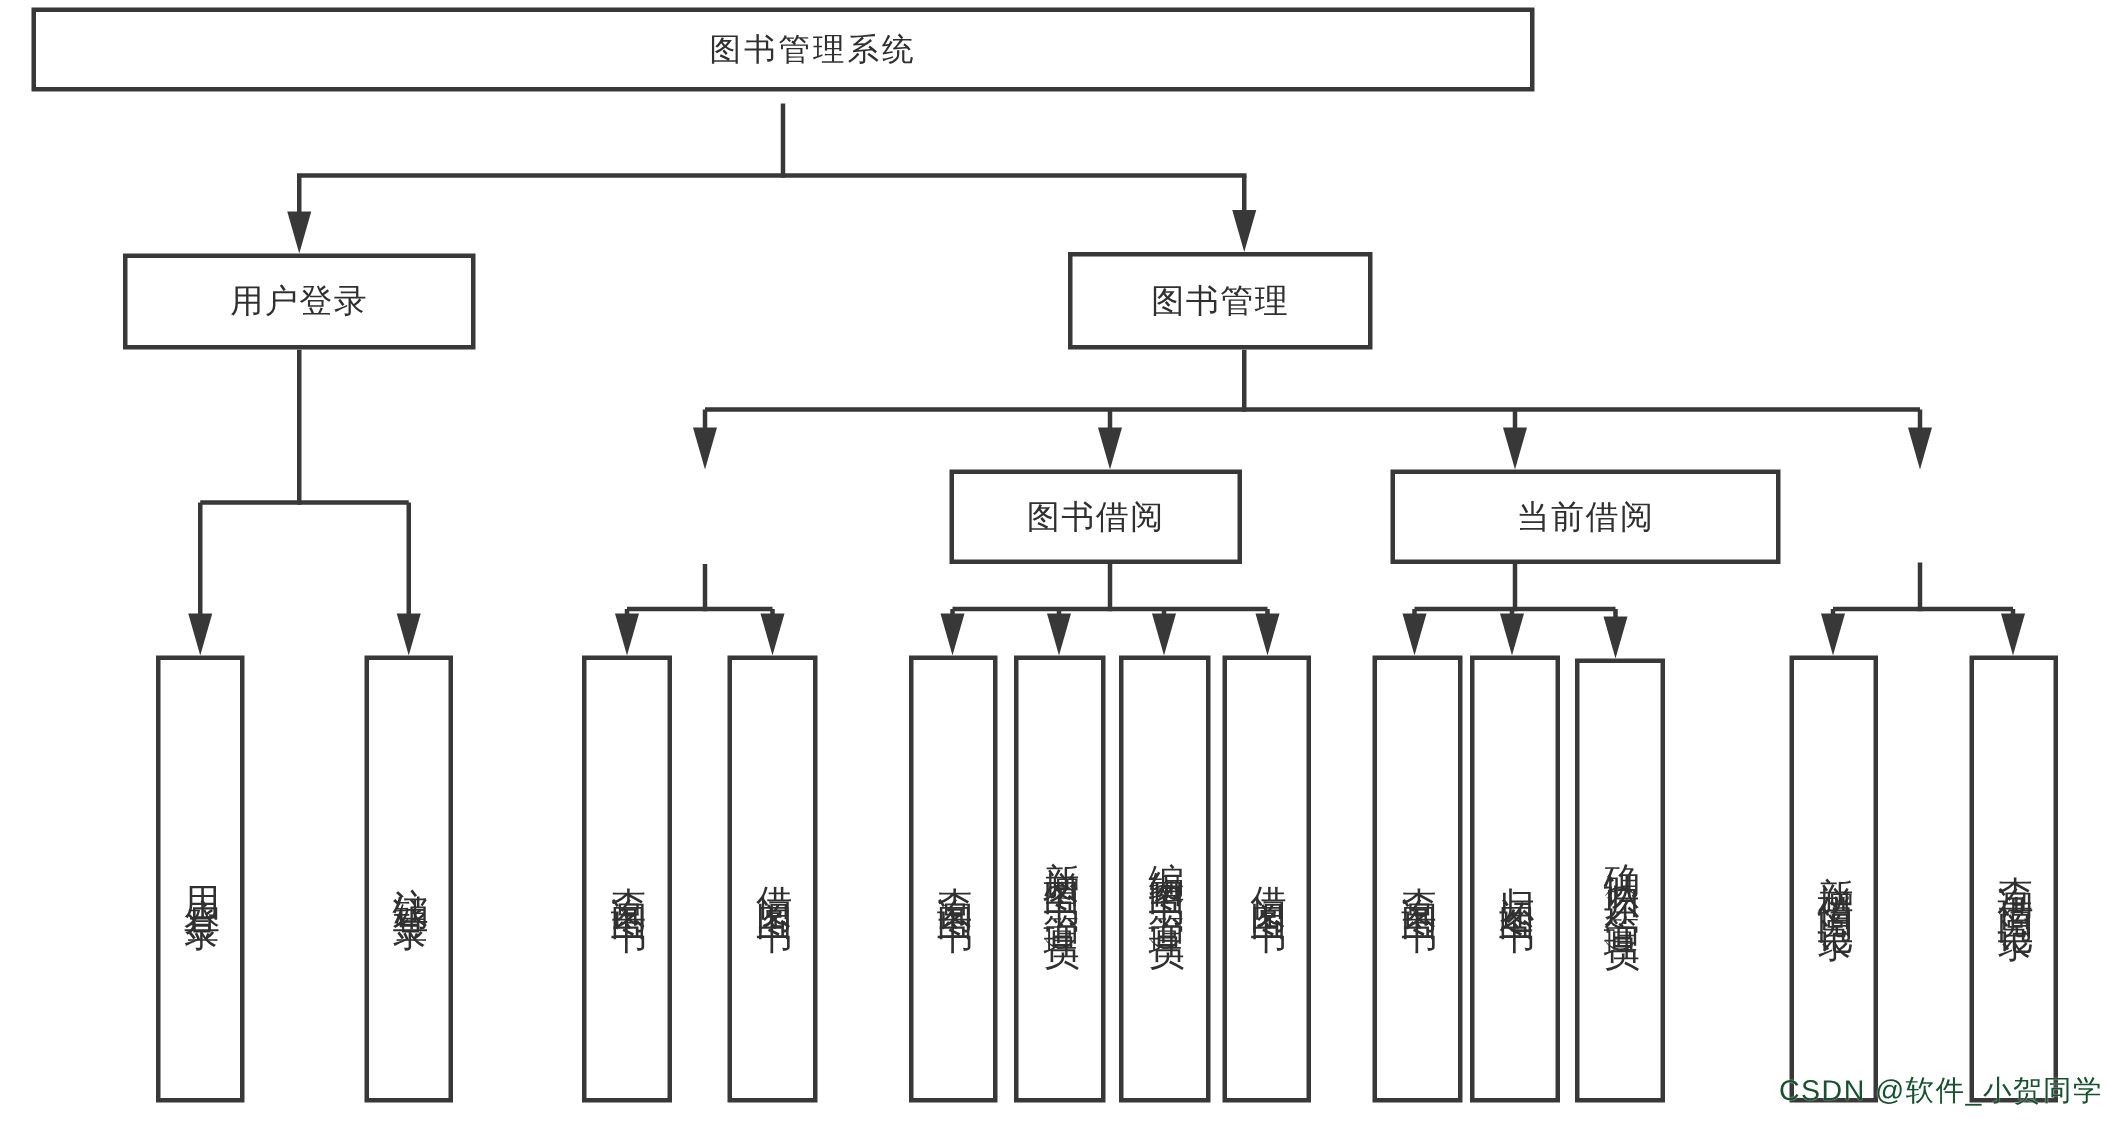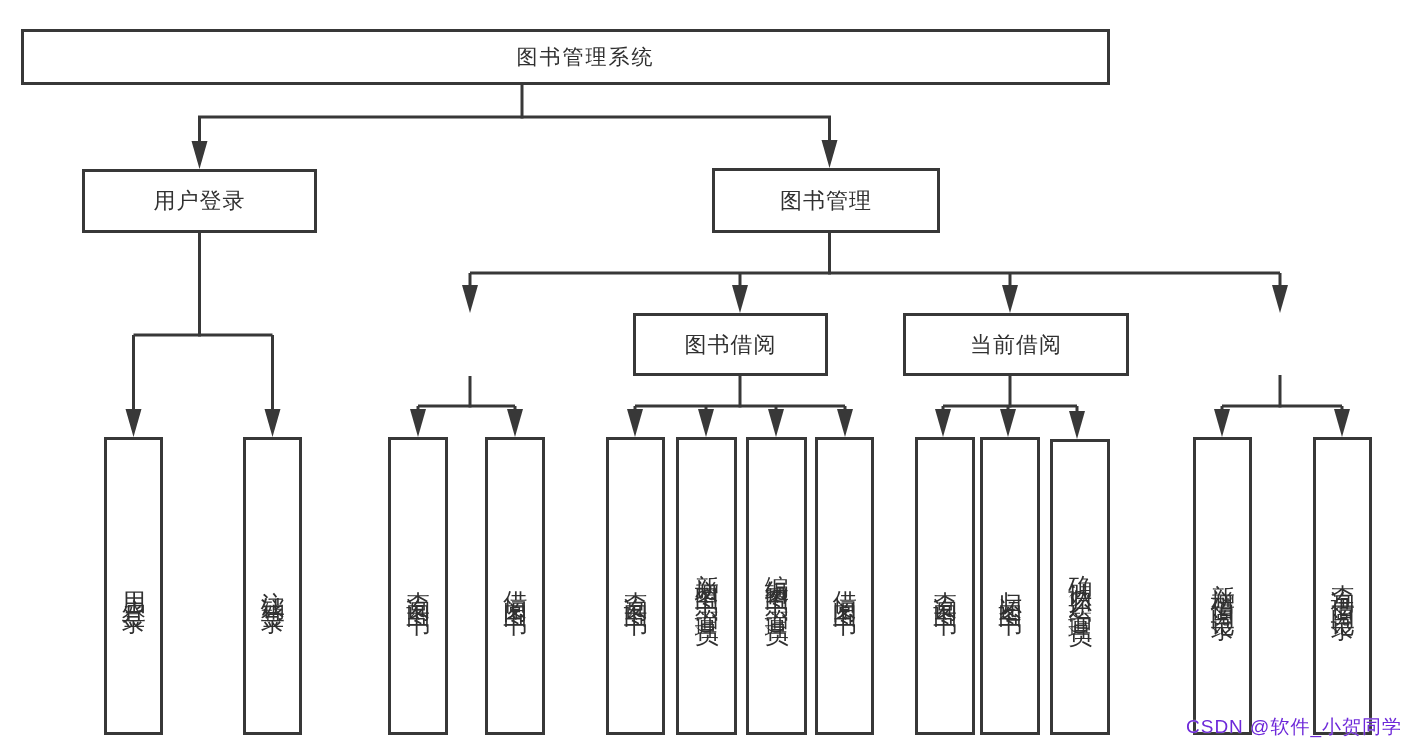--- a/index.html
+++ b/index.html
@@ -14,21 +14,21 @@
   }
   .h-node{font-size:22px;letter-spacing:1px;}
   .root-node{font-size:21px;letter-spacing:2px;}
   .v-node{
     writing-mode:vertical-rl;text-orientation:mixed;
     font-size:24px;letter-spacing:7px;line-height:1.1;
     padding:6px 0;
   }
   .watermark{
     position:absolute;left:1186px;top:714px;width:219px;
-    font-size:19px;color:#6d28d9;letter-spacing:1px;white-space:nowrap;z-index:5;
+    font-size:19px;color:#14532d;letter-spacing:1px;white-space:nowrap;z-index:5;
     text-shadow:0 0 1px #ffffff;
   }
 </style>
 </head>
 <body>
 
 <div class="canvas">
 
   <svg class="connector-layer" width="1405" height="747" viewBox="0 0 1405 747" stroke="#383838" stroke-width="3" fill="#383838">
 
@@ -83,27 +83,27 @@
     <line x1="1008" y1="406" x2="1008" y2="412"></line>
     <polygon stroke="none" points="1008,437 1000,409 1016,409"></polygon>
     <line x1="1077" y1="406" x2="1077" y2="412"></line>
     <polygon stroke="none" points="1077,439 1069,411 1085,411"></polygon>
     <line x1="1222" y1="406" x2="1222" y2="412"></line>
     <polygon stroke="none" points="1222,437 1214,409 1230,409"></polygon>
     <line x1="1342" y1="406" x2="1342" y2="412"></line>
     <polygon stroke="none" points="1342,437 1334,409 1350,409"></polygon>
   </svg>
 
-  <div class="node h-node root-node" style="left:21px;top:29px;width:1089px;height:56px;padding-left:40px;">图书管理系统</div>
+  <div class="node h-node root-node" style="left:21px;top:5px;width:1002px;height:56px;padding-left:40px;">图书管理系统</div>
 
   <div class="node h-node" style="left:82px;top:169px;width:235px;height:64px;">用户登录</div>
-  <div class="node h-node" style="left:712px;top:168px;width:228px;height:65px;">图书管理</div>
+  <div class="node h-node" style="left:712px;top:168px;width:203px;height:65px;">图书管理</div>
 
   <div class="node h-node" style="left:633px;top:313px;width:195px;height:63px;">图书借阅</div>
-  <div class="node h-node" style="left:903px;top:313px;width:226px;height:63px;">当前借阅</div>
+  <div class="node h-node" style="left:927px;top:313px;width:260px;height:63px;">当前借阅</div>
 
   <div class="node v-node" style="left:104px;top:437px;width:59px;height:298px;">用户登录</div>
   <div class="node v-node" style="left:243px;top:437px;width:59px;height:298px;">注销登录</div>
 
   <div class="node v-node" style="left:388px;top:437px;width:60px;height:298px;">查询图书</div>
   <div class="node v-node" style="left:485px;top:437px;width:60px;height:298px;">借阅图书</div>
 
   <div class="node v-node" style="left:606px;top:437px;width:59px;height:298px;">查询图书</div>
   <div class="node v-node" style="left:676px;top:437px;width:61px;height:298px;">新增图书（管理员）</div>
   <div class="node v-node" style="left:746px;top:437px;width:61px;height:298px;">编辑图书（管理员）</div>

